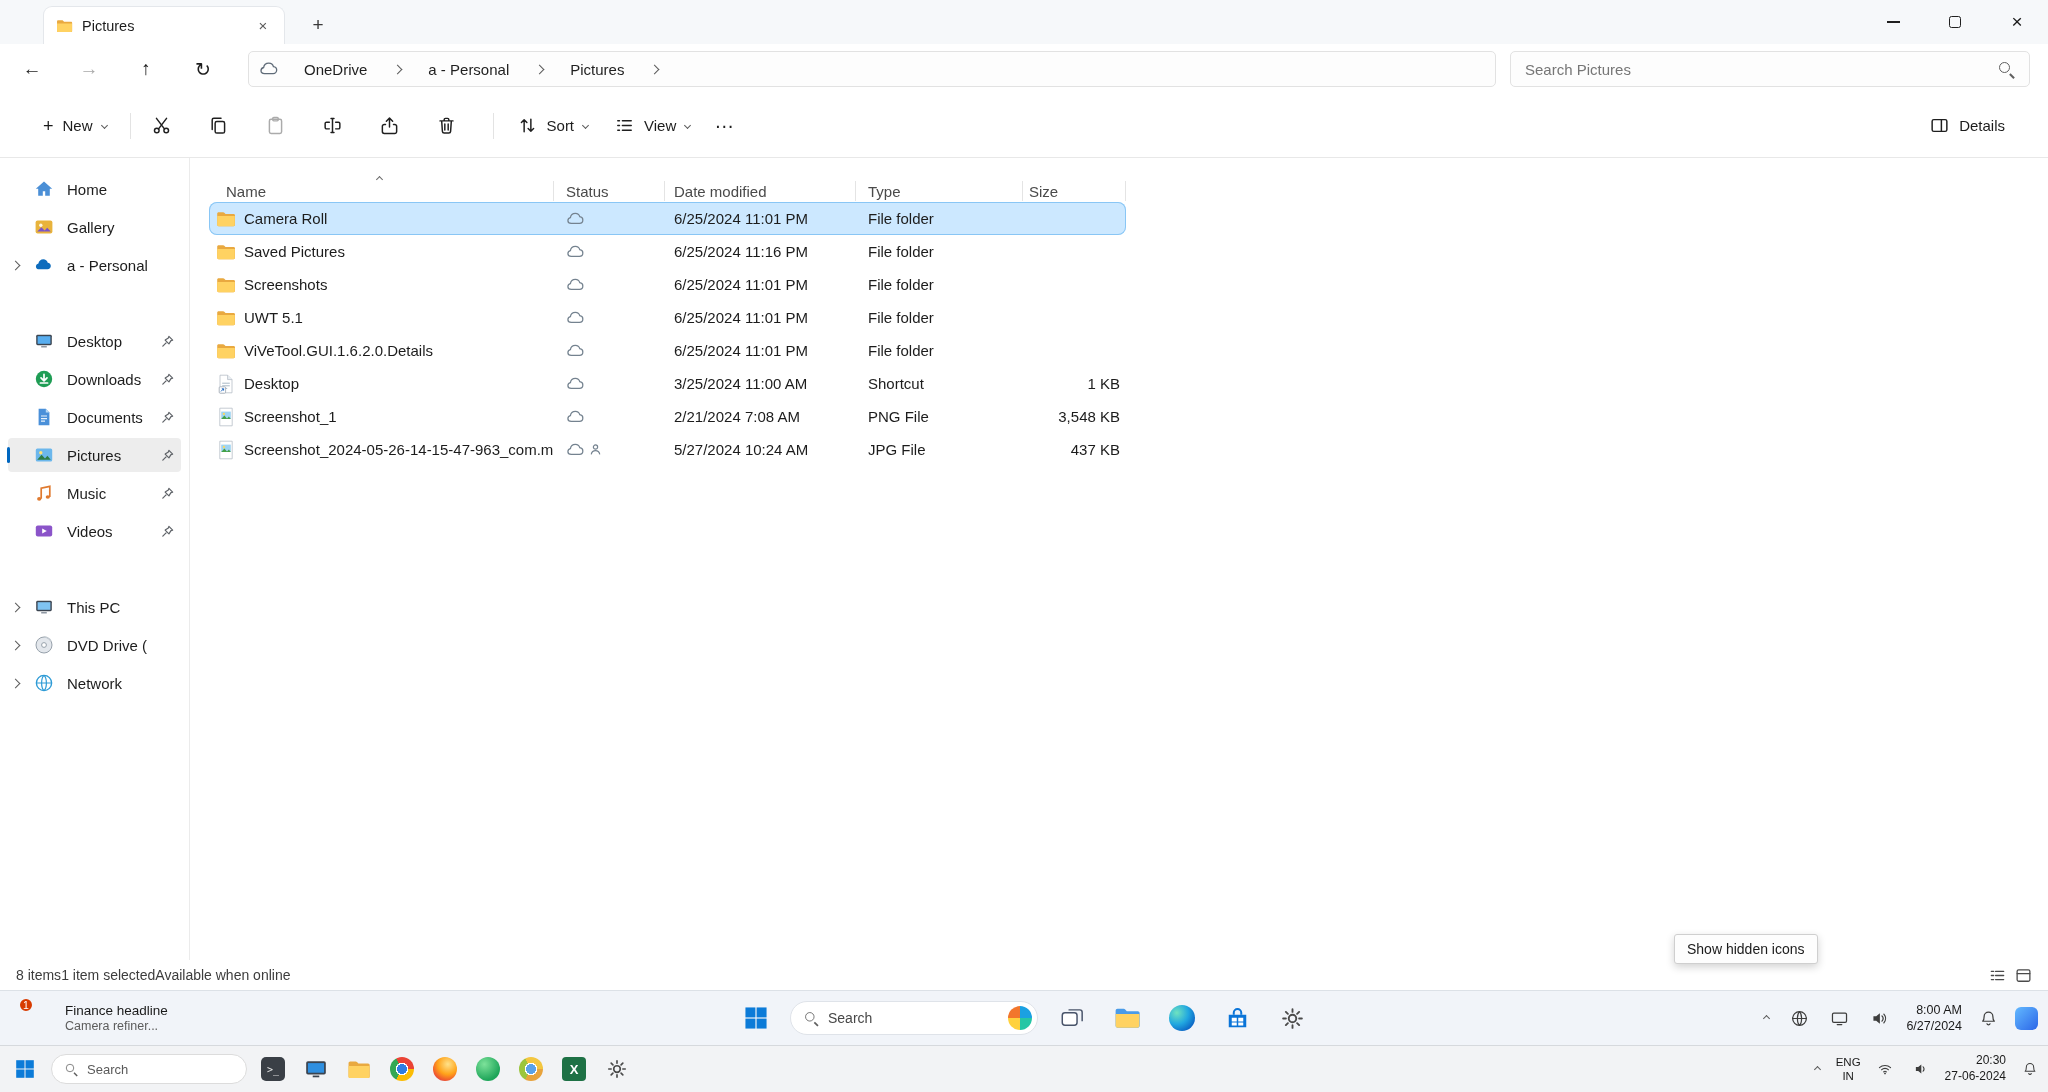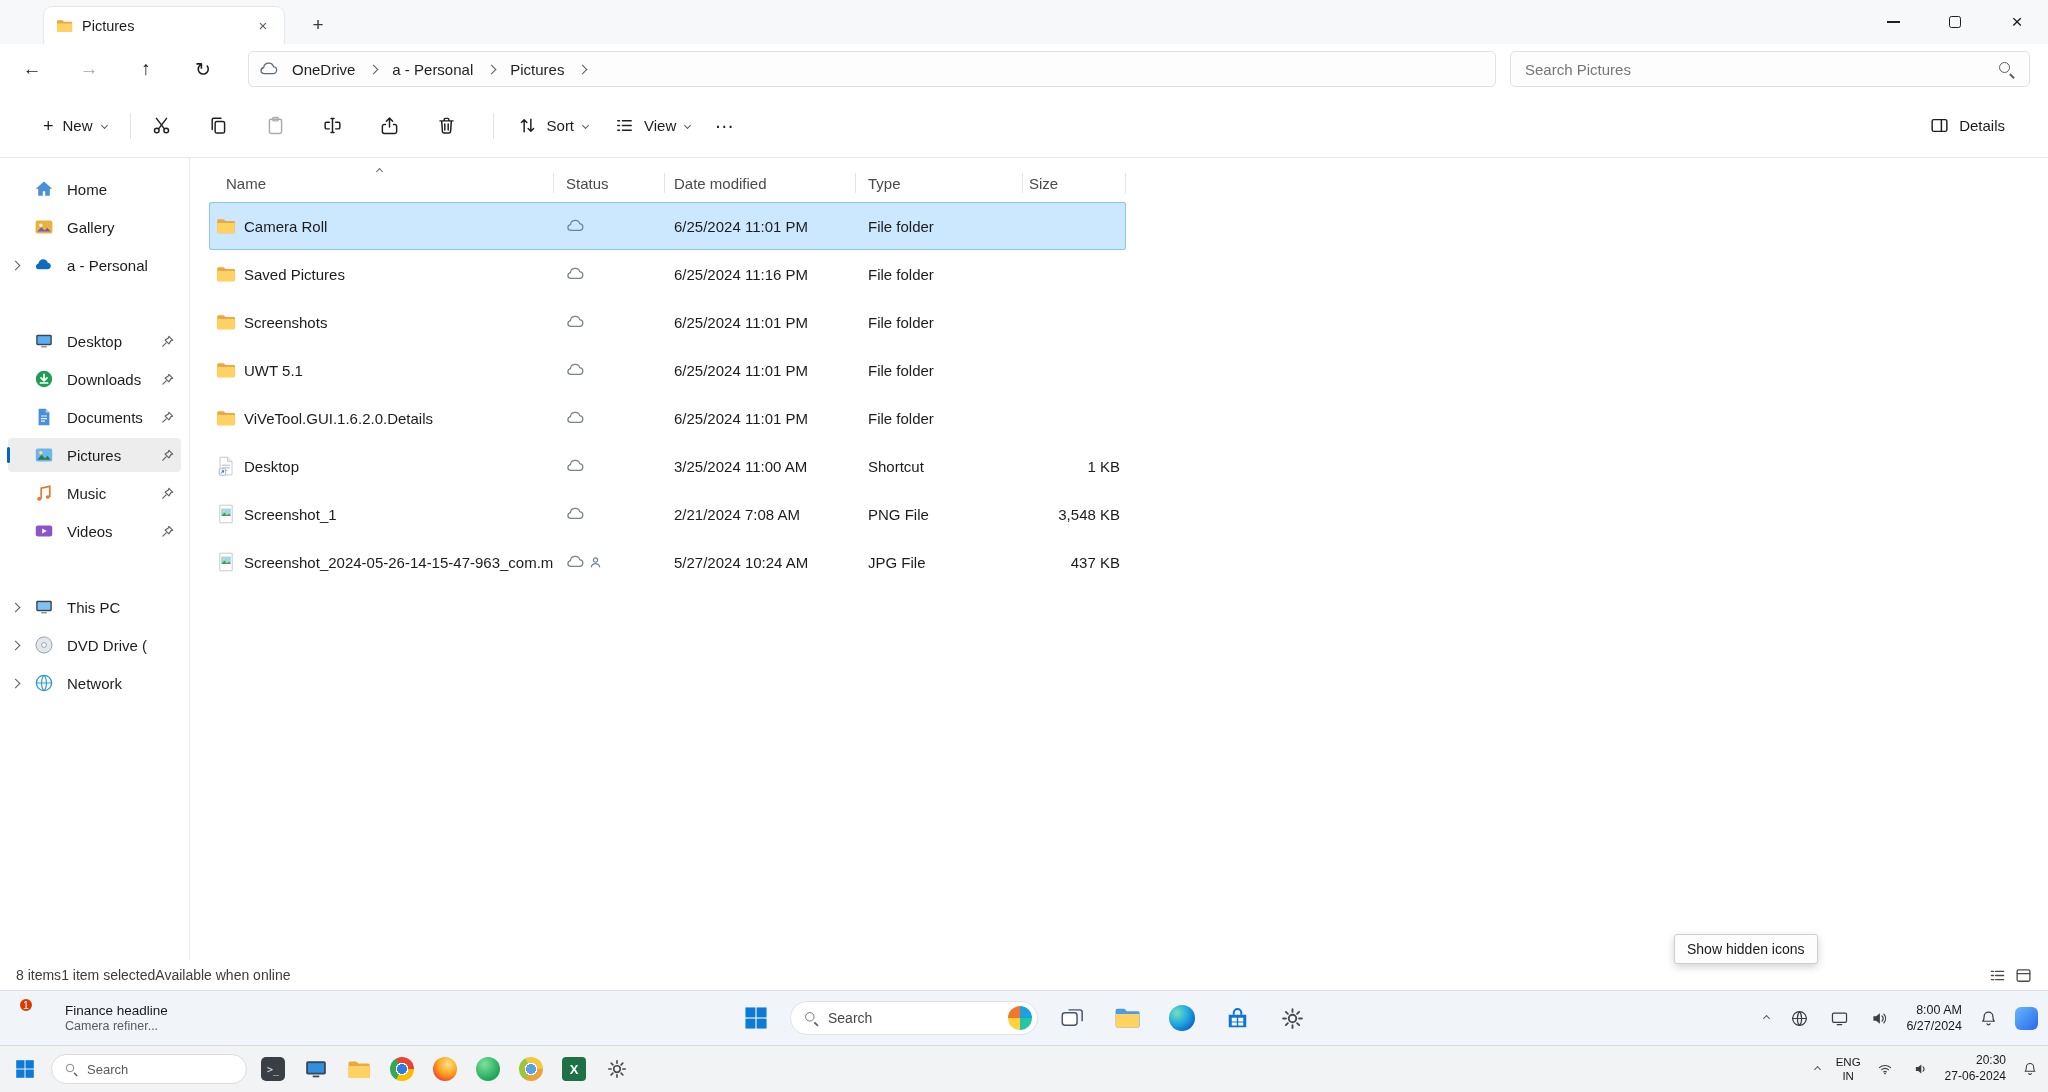--- a/index.html
+++ b/index.html
@@ -16,21 +16,21 @@
   .wincontrols{position:absolute;right:0;top:0;height:44px;display:flex}
   .wc{width:62px;height:44px;display:grid;place-items:center}
   .wc-min{width:13px;height:1.5px;background:#1f1f1f}
   .wc-max{width:12px;height:12px;border:1.4px solid #1f1f1f;border-radius:2.5px}
   .wc.close{font-size:19px;color:#1a1a1a}
 
   
   .navbar{position:absolute;left:0;top:44px;width:100%;height:50px;background:#fff;display:flex;align-items:center;padding:0 18px 0 12px}
   .nav-btn{width:40px;height:40px;display:grid;place-items:center;font-size:19px;color:#1c1c1c;border-radius:5px;margin-right:17px}
   .nav-btn.disabled{color:#a8a8a8}
-  .addressbar{flex:1;height:36px;margin-left:8px;background:#fdfdfd;border:1px solid #e2e2e2;border-radius:5px;display:flex;align-items:center;padding:0 10px;gap:4px}
+  .addressbar{flex:1;height:36px;margin-left:8px;background:#fdfdfd;border:1px solid #e2e2e2;border-radius:5px;display:flex;align-items:center;padding:0 10px;gap:16px}
   .ab-icon svg{width:21px;height:14px;display:block}
   .crumb{font-size:15px;color:#1f1f1f;padding:4px 8px;border-radius:4px;white-space:nowrap}
   .chev{display:inline-block;width:7px;height:7px;border:solid #5b5b5b;border-width:0 1.4px 1.4px 0;flex:none}
   .chev.right{transform:rotate(-45deg)}
   .chev.down{transform:rotate(45deg)}
   .chev.up{transform:rotate(-135deg)}
   .chev.tiny{width:5px;height:5px;border-width:0 1.2px 1.2px 0}
   .bc-chev{margin:0 3px}
   .searchbox{position:relative;width:520px;height:36px;margin-left:14px}
   .searchbox input{width:100%;height:100%;border:1px solid #e2e2e2;border-radius:5px;background:#fdfdfd;padding:0 40px 0 14px;font-size:15px;font-family:"Liberation Sans",sans-serif;color:#1a1a1a;outline:none}
@@ -59,31 +59,31 @@
   .side-item.selected{background:#ededed}
   .side-item.selected::before{content:"";position:absolute;left:-1px;top:9px;width:3px;height:16px;border-radius:3px;background:#0067c0}
   .side-chev{visibility:hidden;margin-right:1px}
   .side-icon{width:21px;height:21px;display:grid;place-items:center;flex:none}
   .side-icon svg{width:20px;height:20px}
   .side-label{flex:1;white-space:nowrap;overflow:hidden}
   .side-pin{width:15px;height:15px;flex:none;visibility:hidden}
   .side-pin svg{width:15px;height:15px;display:block}
 
   .filearea{position:relative;flex:1;height:100%}
-  .cols{position:absolute;top:8px;left:19px;width:917px;height:34px;display:grid;grid-template-columns:345px 111px 191px 167px 103px;align-items:center;font-size:15px;color:#4a4a4a}
+  .cols{position:absolute;top:16px;left:19px;width:917px;height:34px;display:grid;grid-template-columns:345px 111px 191px 167px 103px;align-items:center;font-size:15px;color:#4a4a4a}
   .col{position:relative;height:100%;display:flex;align-items:center}
   .col::after{content:"";position:absolute;right:0;top:7px;height:20px;width:1px;background:#e4e4e4}
   .h-name{padding-left:17px}
   .h-status{padding-left:12px}
   .h-date{padding-left:9px}
   .h-type{padding-left:12px}
   .h-size{padding-left:6px}
   .sortind{position:absolute;left:168px;top:3px;border-color:#6a6a6a}
   #rows{position:absolute;top:44px;left:19px;width:917px}
-  .row{height:48px;display:grid;grid-template-columns:345px 111px 191px 167px 103px;align-items:center;font-size:15px;color:#1c1c1c;border-radius:3px}
+  .row{height:33px;display:grid;grid-template-columns:345px 111px 191px 167px 103px;align-items:center;font-size:15px;color:#1c1c1c;border-radius:8px}
   .row.selected{background:#cce8ff;box-shadow:inset 0 0 0 1px #89c6f5}
   .c-name{display:flex;align-items:center;gap:8px;padding-left:6px;overflow:hidden;white-space:nowrap}
   .f-icon{width:21px;height:20px;flex:none;display:grid;place-items:center}
   .f-icon svg{width:20px;height:20px;display:block}
   .c-status{display:flex;align-items:center;gap:3px;padding-left:12px}
   .st svg{width:20px;height:14px;display:block}
   .st.person svg{width:13px;height:13px}
   .c-date{padding-left:9px}
   .c-type{padding-left:12px}
   .c-size{text-align:right;padding-right:6px}

